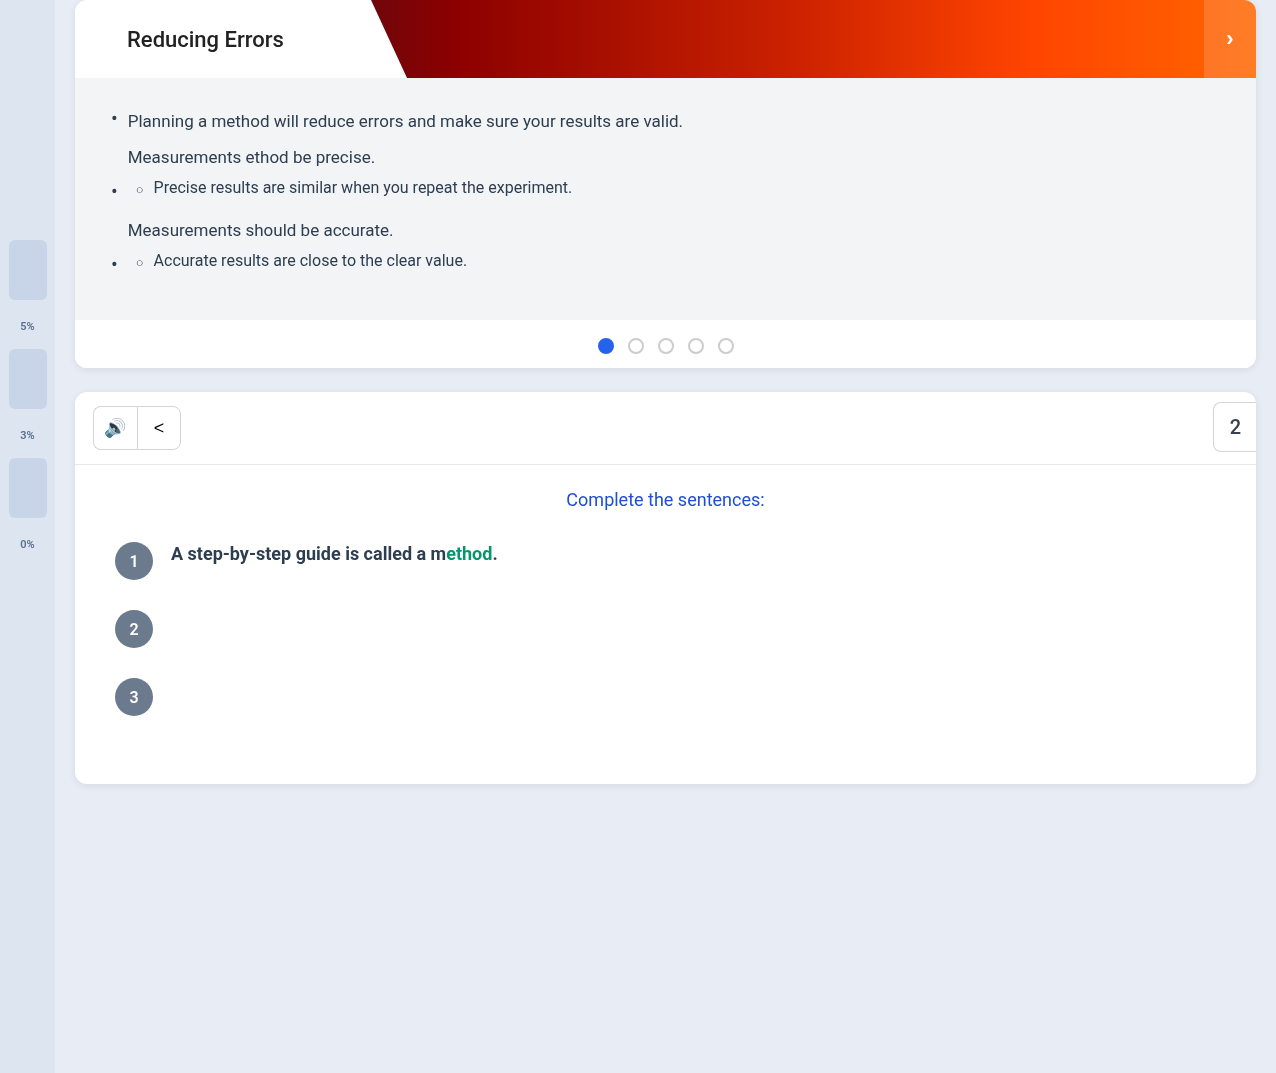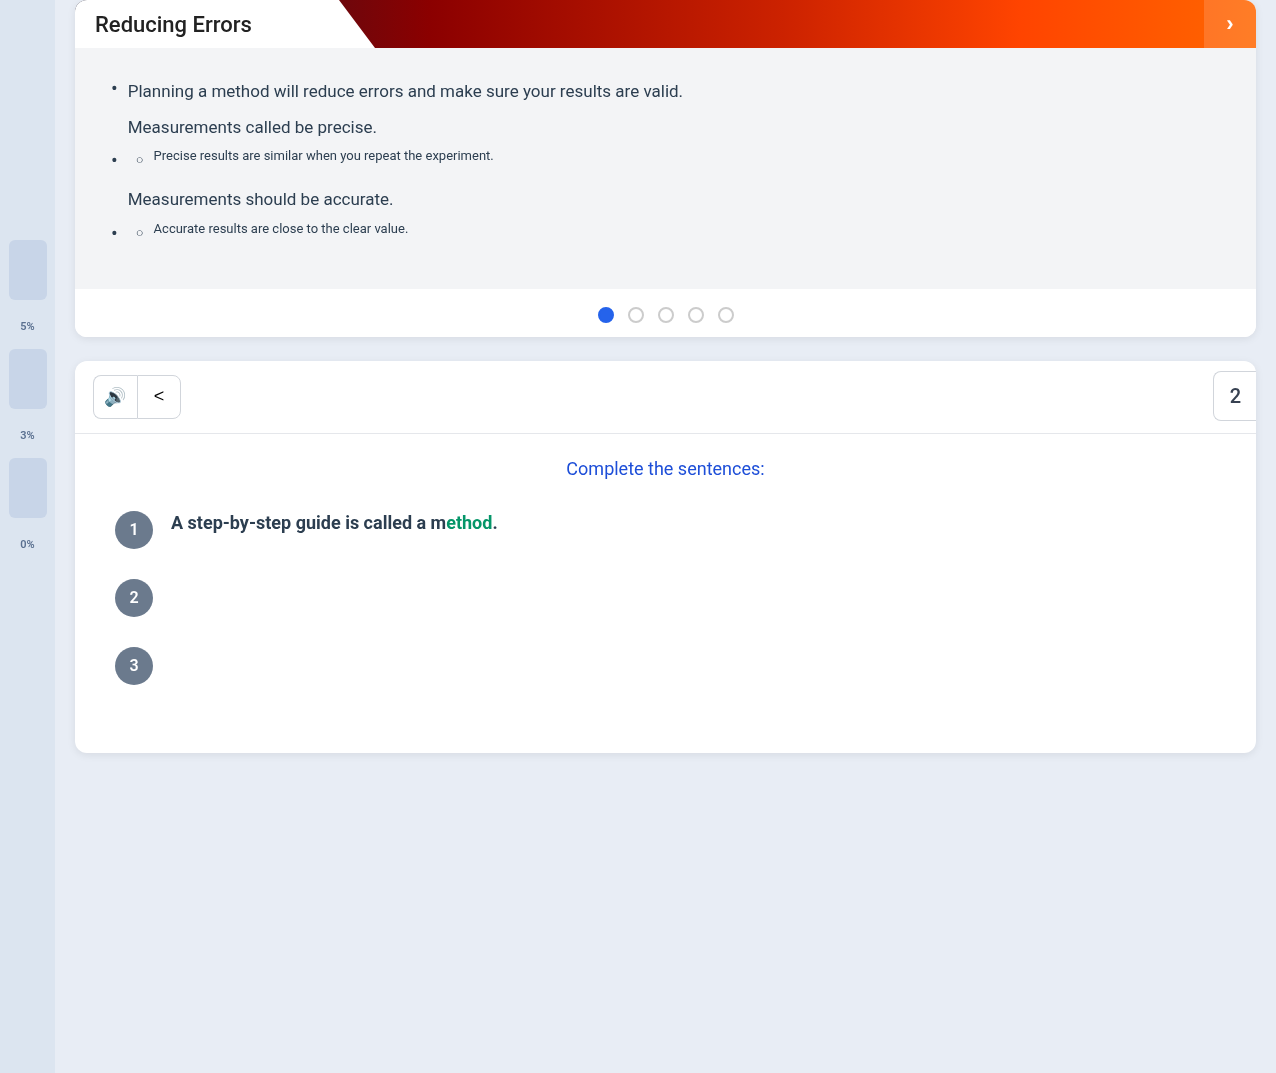--- a/index.html
+++ b/index.html
@@ -51,24 +51,25 @@
       background: white;
       border-radius: 12px;
       overflow: hidden;
       margin-bottom: 24px;
       box-shadow: 0 2px 8px rgba(0,0,0,0.08);
       position: relative;
     }
 
     .card-header {
       position: relative;
-      height: 48px;
+      height: 78px;
       background: linear-gradient(90deg, #1a1a2e 0%, #8B0000 30%, #cc2200 60%, #ff4400 80%, #ff6600 100%);
       display: flex;
       align-items: center;
+      margin-left: 32px;
     }
 
     .card-header-title-box {
       position: absolute;
       left: 0;
       top: 0;
       height: 100%;
       background: white;
       padding: 0 20px;
       display: flex;
@@ -129,21 +130,21 @@
       flex-shrink: 0;
       margin-top: 1px;
     }
     .sub-list {
       list-style: none;
       padding: 0;
       margin-top: 6px;
       margin-left: 8px;
     }
     .sub-list li {
-      font-size: 13px;
+      font-size: 16px;
       color: #2c3e50;
       line-height: 1.55;
       display: flex;
       align-items: flex-start;
       gap: 10px;
       margin-bottom: 6px;
     }
     .sub-list li::before {
       content: '○';
       font-size: 13px;
@@ -305,21 +306,21 @@
       </button>
     </div>
 
     <div class="card-body">
       <ul class="bullet-list">
         <li>
           <span>Planning a method will reduce errors and make sure your results are valid.</span>
         </li>
         <li>
           <div>
-            <span>Measurements called be precise.</span>
+            <span>Measurements ethod be precise.</span>
             <ul class="sub-list">
               <li>
                 <span>Precise results are similar when you repeat the experiment.</span>
               </li>
             </ul>
           </div>
         </li>
         <li>
           <div>
             <span>Measurements should be accurate.</span>

